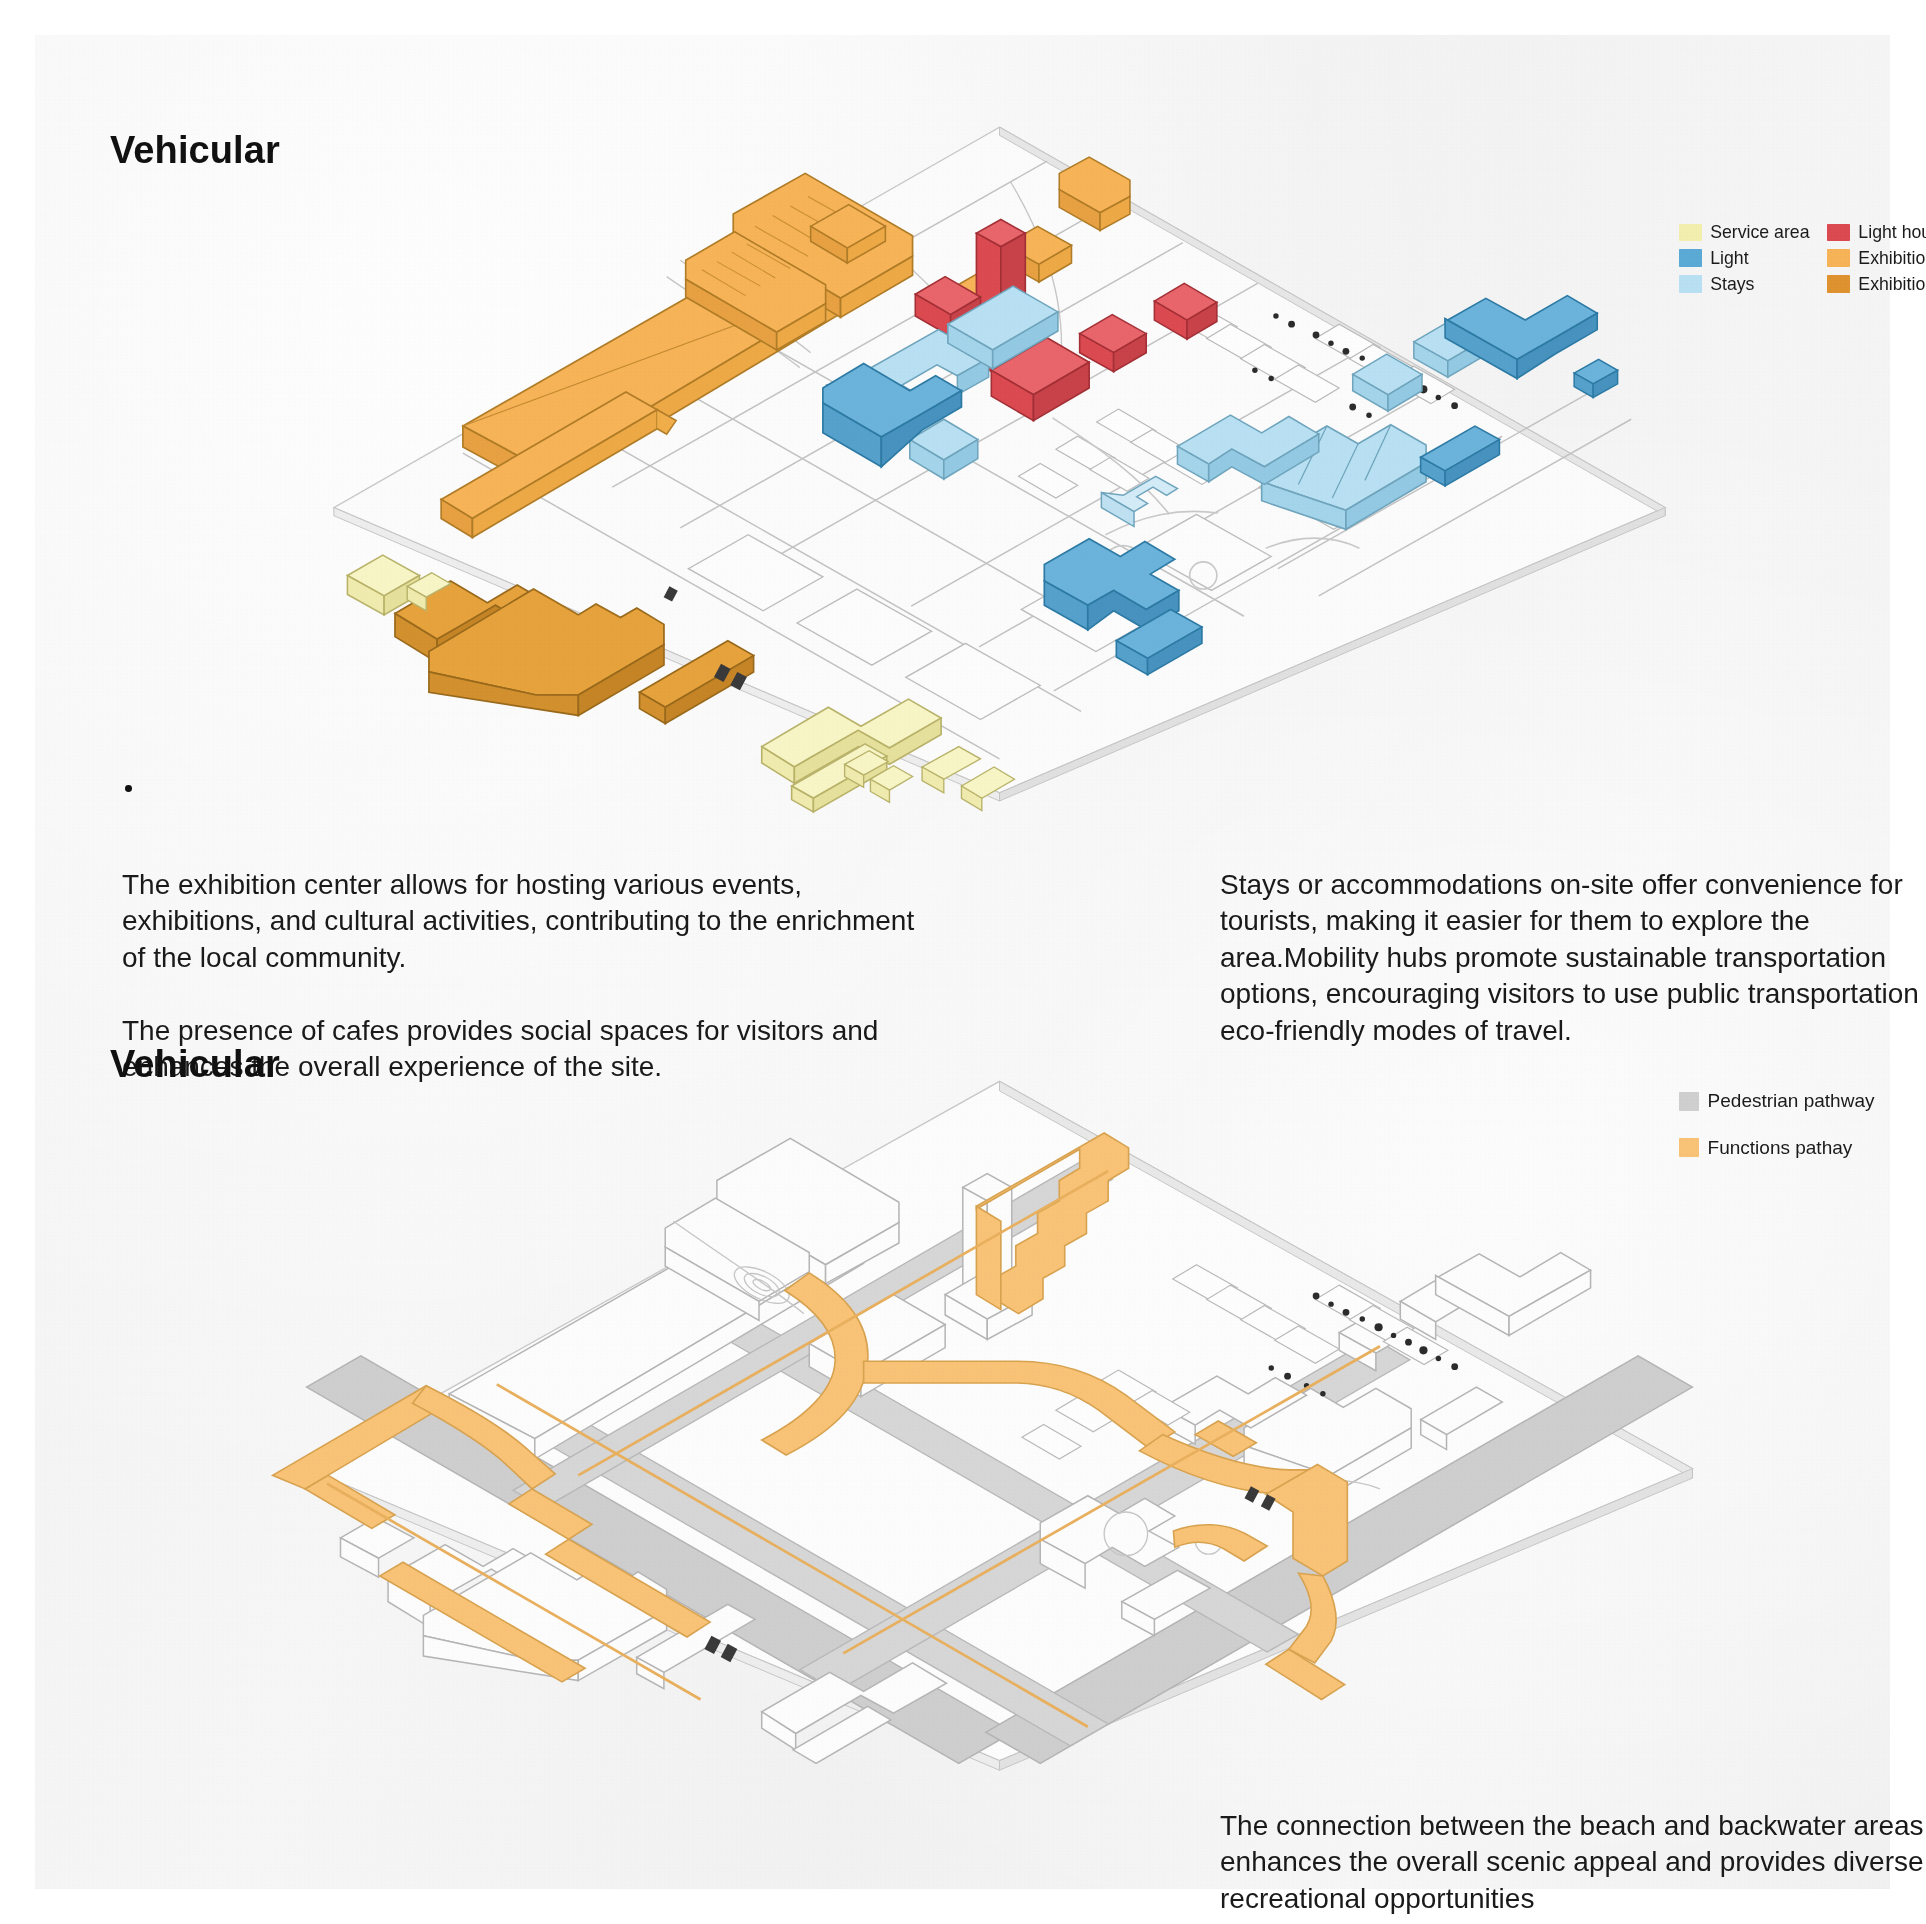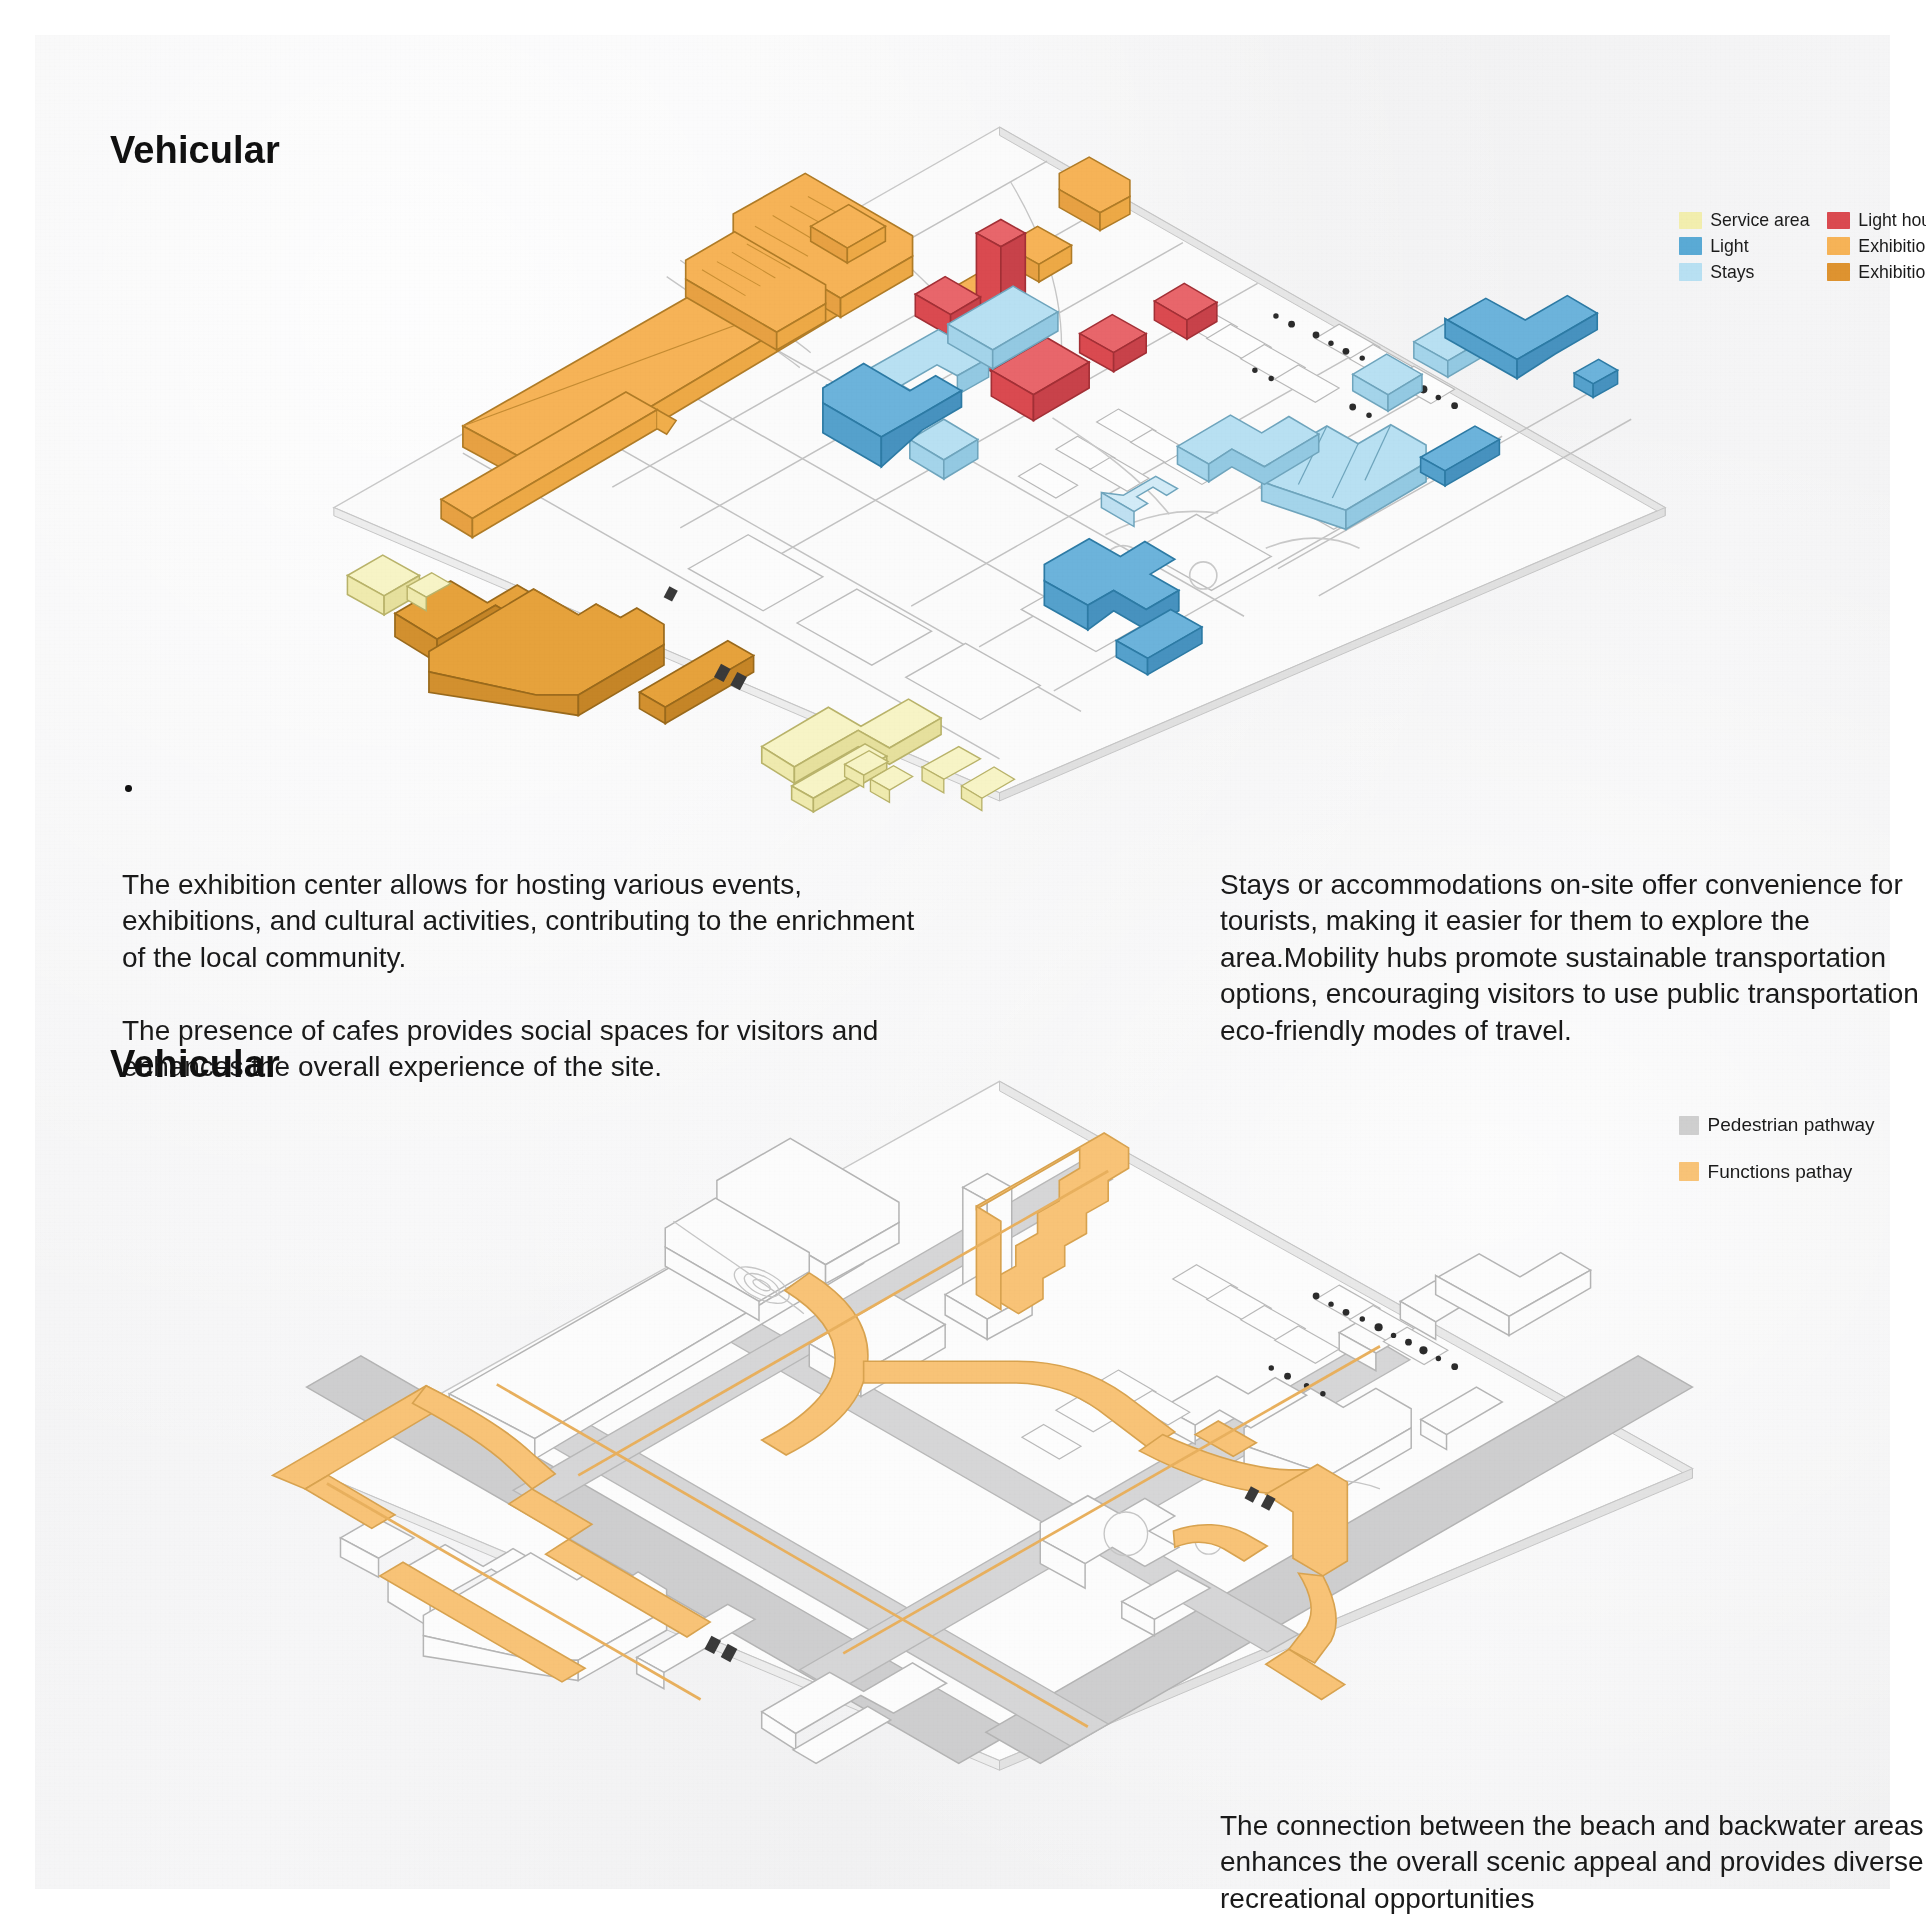--- a/index.html
+++ b/index.html
@@ -81,23 +81,22 @@
     top: 175px;
     grid-template-columns: auto auto;
     column-gap: 17.7px;
     row-gap: 4.8px;
   }
   #legend-movement {
     left: 1644px;
     top: 1055px;
     grid-template-columns: auto;
     row-gap: 24.5px;
-    margin-top: 24px;
-  }
-  .legend-col { display: flex; flex-direction: column; gap: 4.8px; }
+  }
+  .legend-col { display: flex; flex-direction: column; gap: 4.8px; margin-top: 12px; }
   .legend-item { display: flex; align-items: center; gap: 8.2px; }
   .legend-swatch {
     width: 23px; height: 17.7px;
     flex: 0 0 auto;
     border-radius: 0.7px;
   }
   .legend-label {
     font-size: 17.7px;
     color: #1b1b1b;
     white-space: nowrap;

